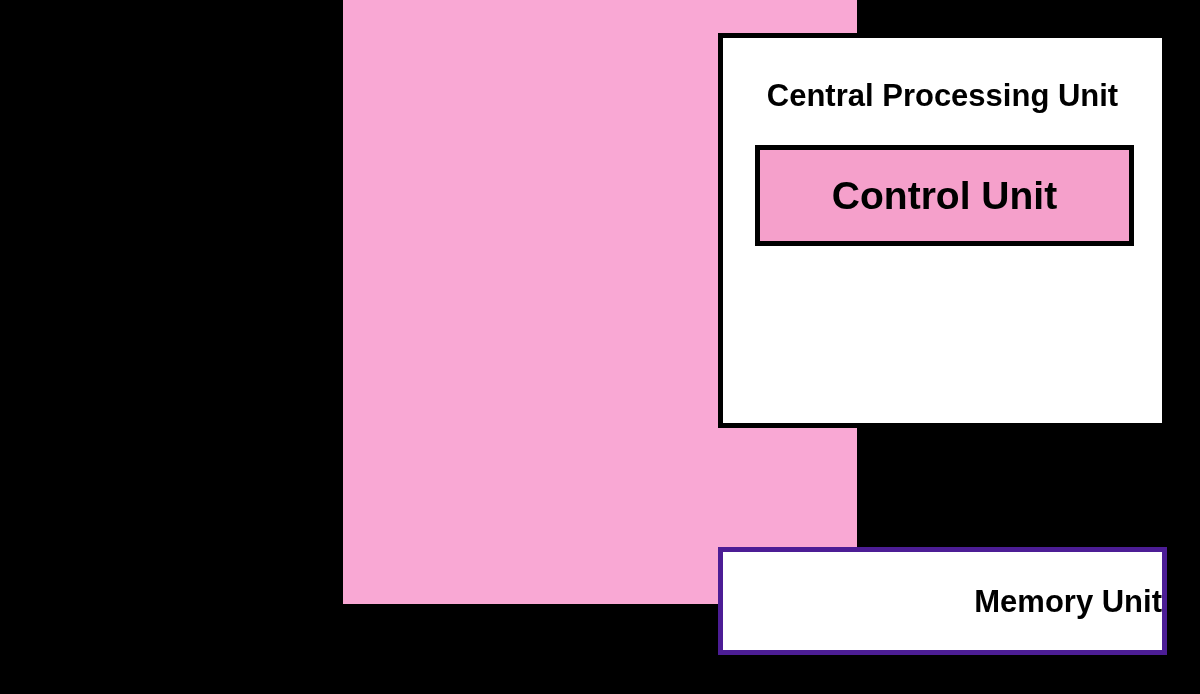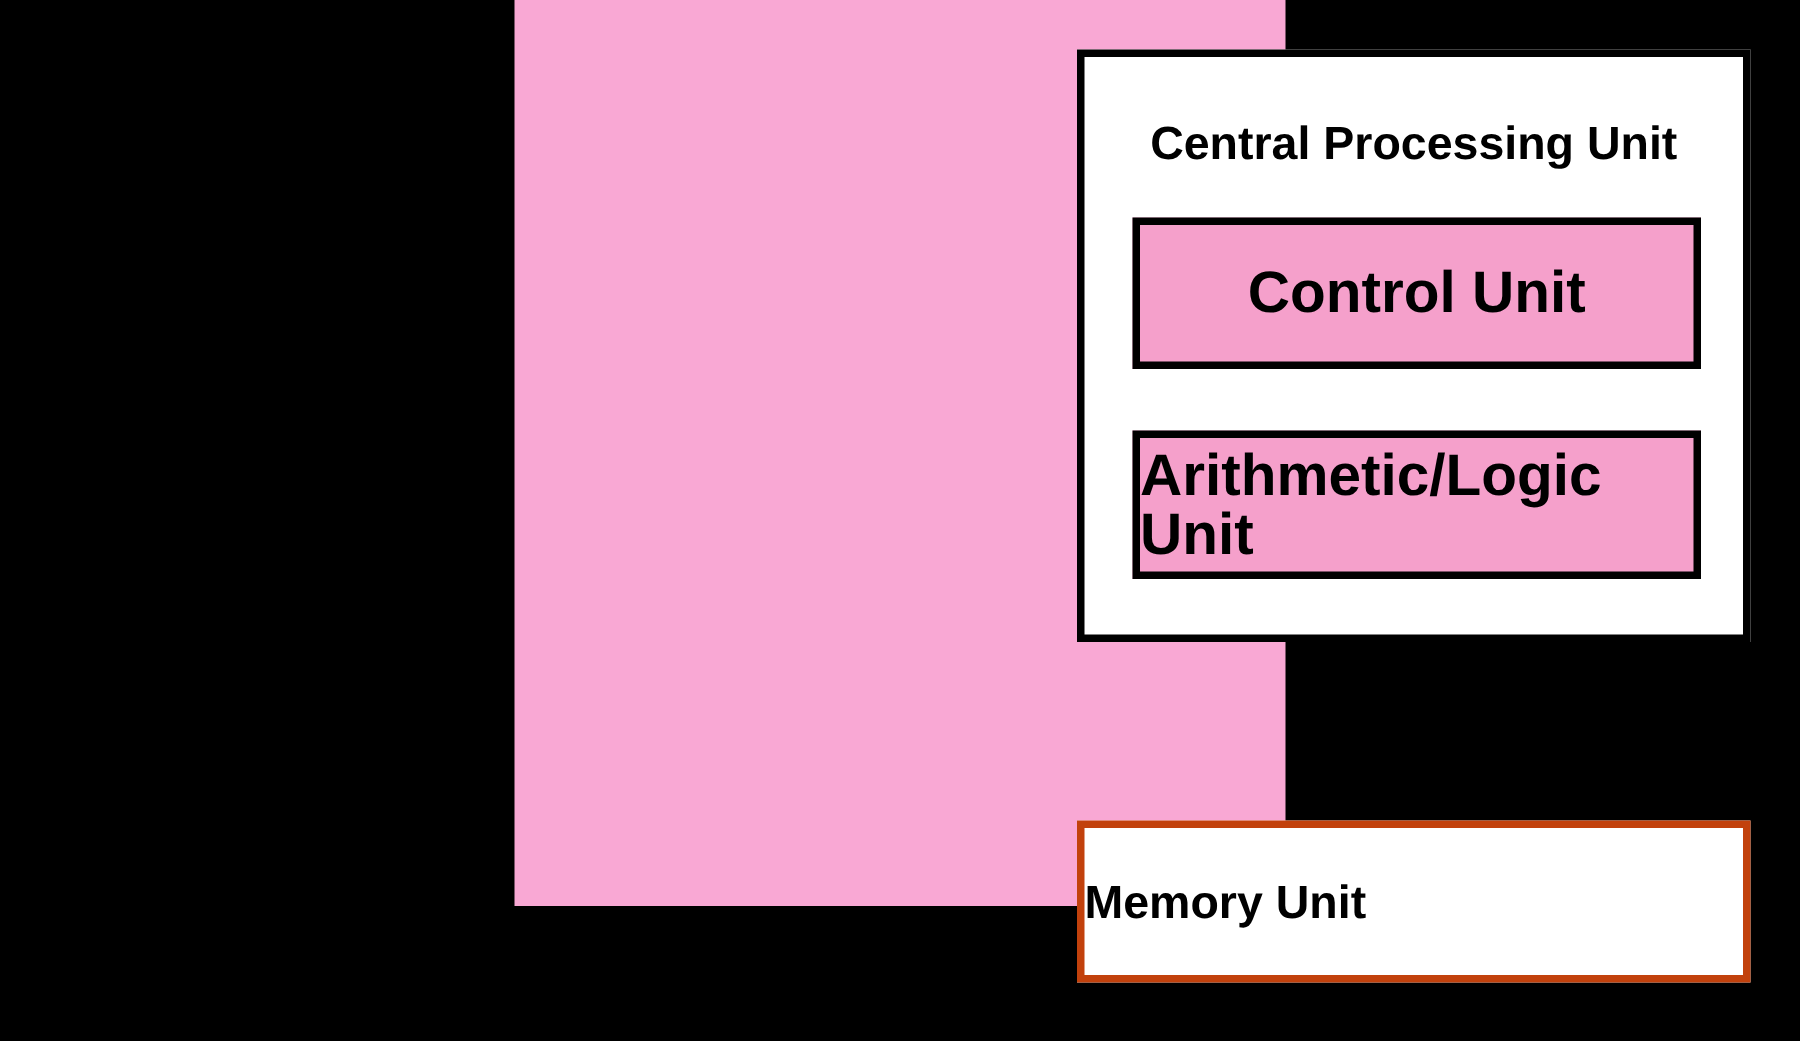--- a/index.html
+++ b/index.html
@@ -86,25 +86,25 @@
   }
 
   
   .memory-box {
     position: absolute;
     left: 375px;
     top: 547px;
     width: 449px;
     height: 108px;
     background: #ffffff;
-    border: 5px solid #c2410c;
+    border: 5px solid #4c1d95;
     box-sizing: border-box;
     display: flex;
     align-items: center;
-    justify-content: flex-start;
+    justify-content: flex-end;
   }
   .memory-label {
     font-size: 31px;
     font-weight: bold;
     color: #000000;
     line-height: 1;
   }
 
   
   .arrow-svg {
@@ -123,23 +123,20 @@
   <div class="panel">
 
     <div class="cpu-box">
       <div class="cpu-title">Central Processing Unit</div>
     </div>
 
     <div class="unit-box control-unit">
       <span class="unit-label">Control Unit</span>
     </div>
 
-    <div class="unit-box alu-unit">
-      <span class="unit-label">Arithmetic/Logic Unit</span>
-    </div>
 
     <svg class="arrow-svg" viewBox="0 0 140 130">
 
       <g>
         <line x1="35" y1="0" x2="35" y2="106" stroke="#000000" stroke-width="9"></line>
         <polygon points="17,100 53,100 35,125" fill="#000000"></polygon>
       </g>
 
       <g>
         <line x1="86" y1="25" x2="86" y2="126" stroke="#000000" stroke-width="9"></line>

